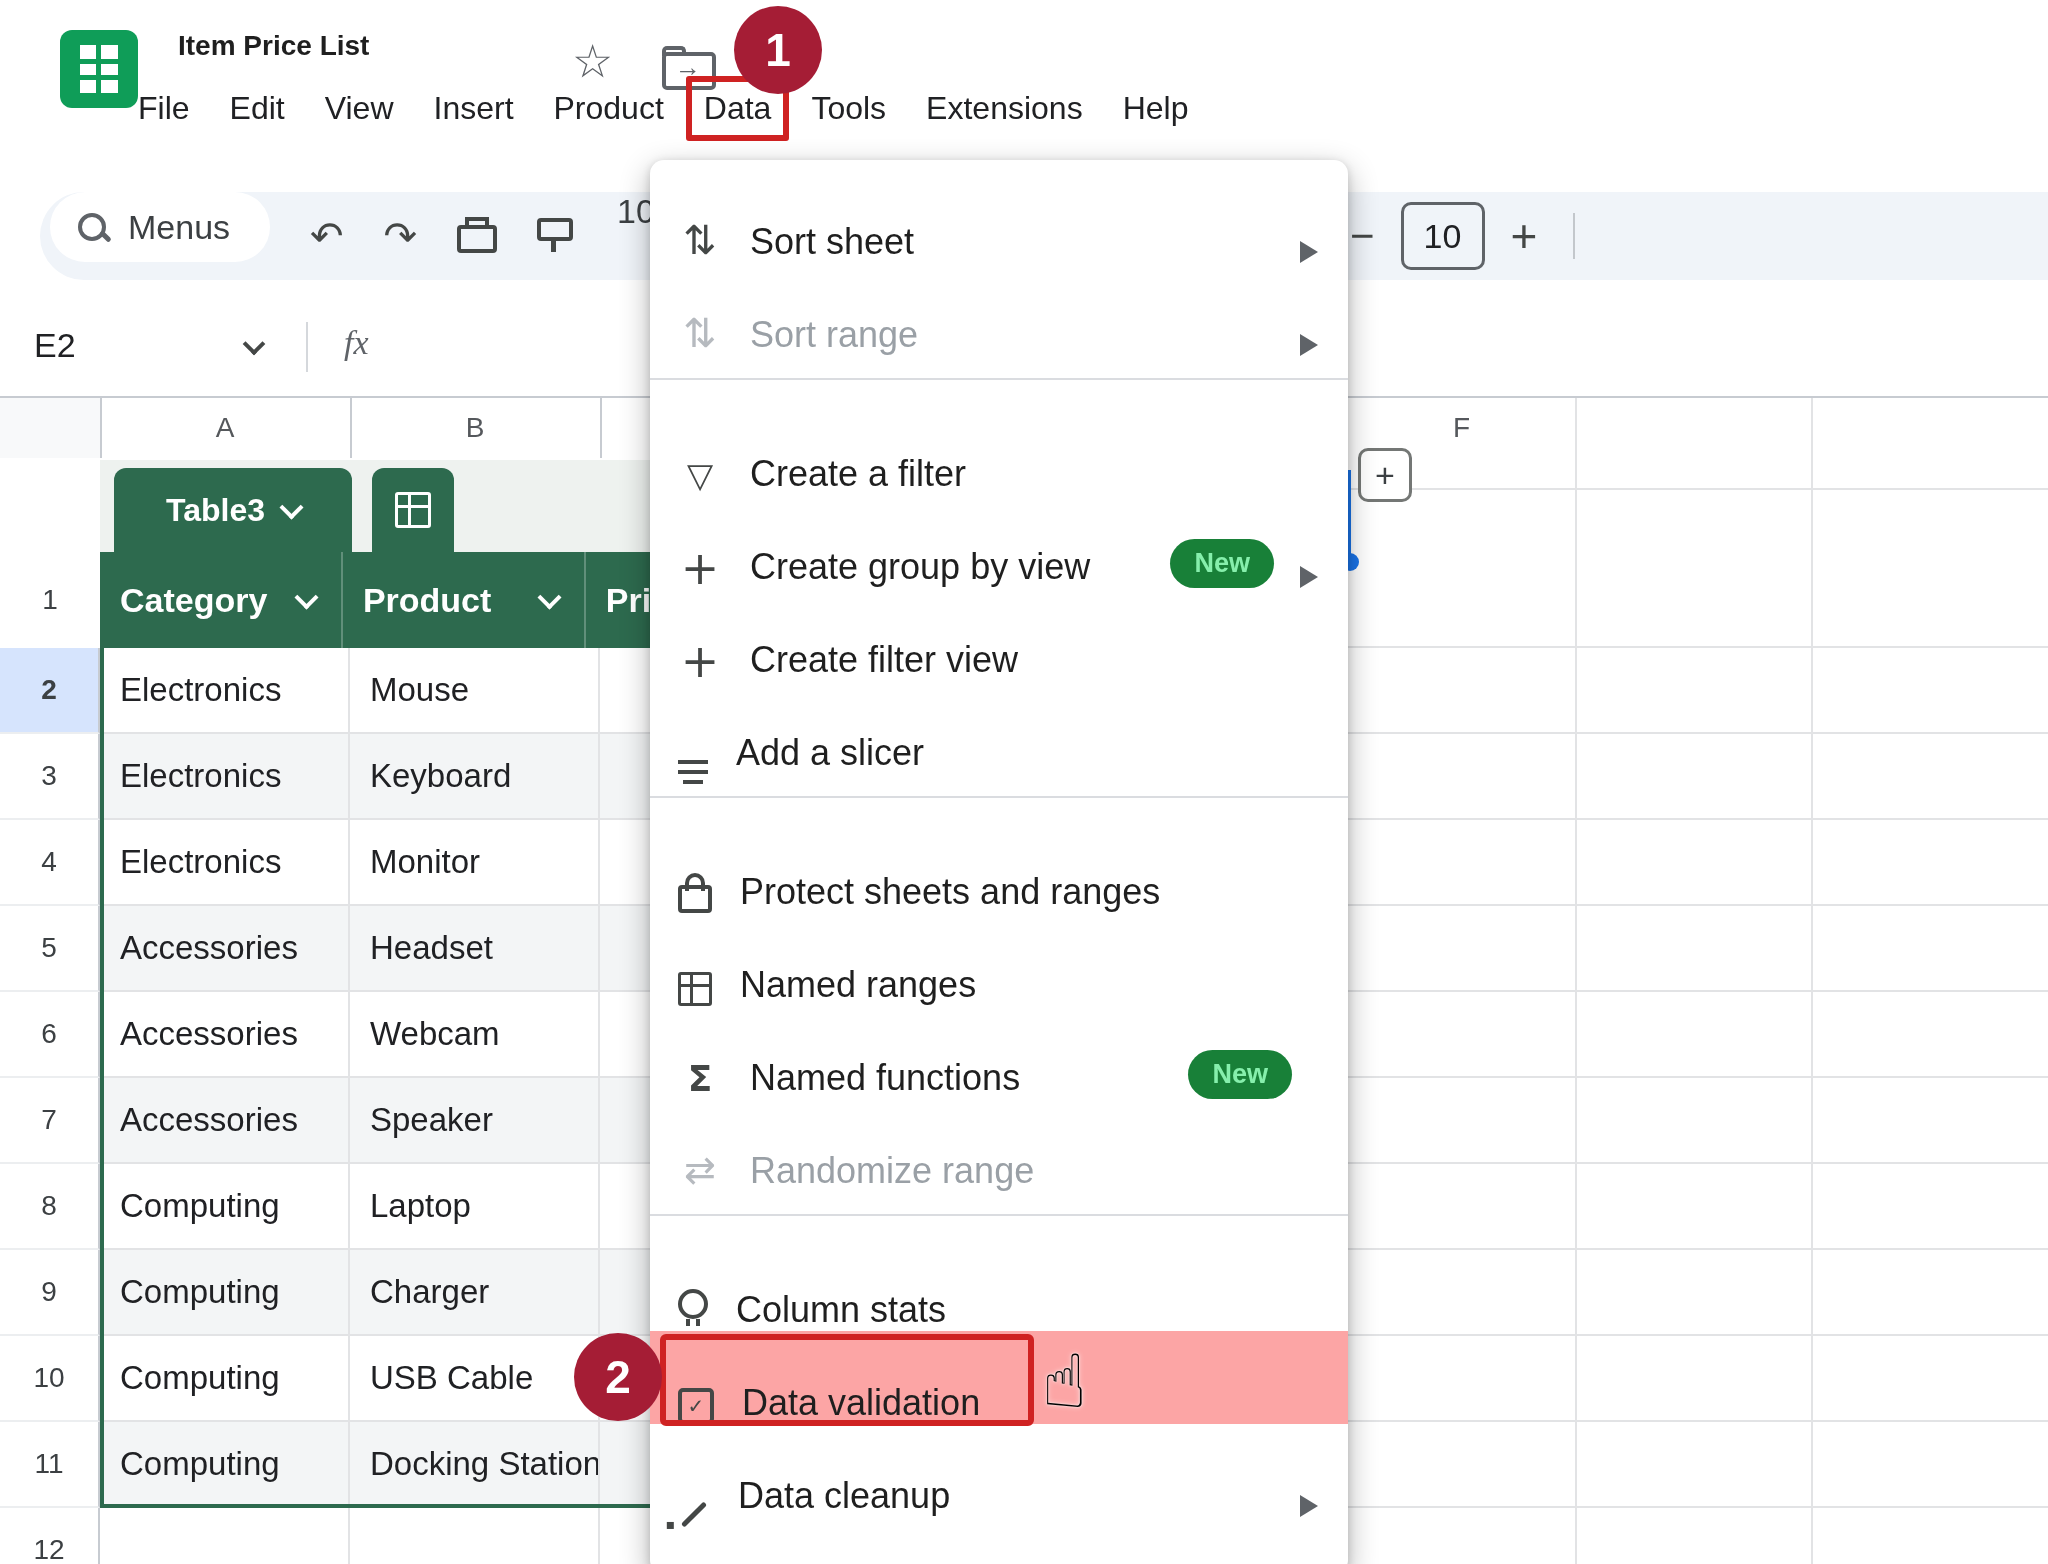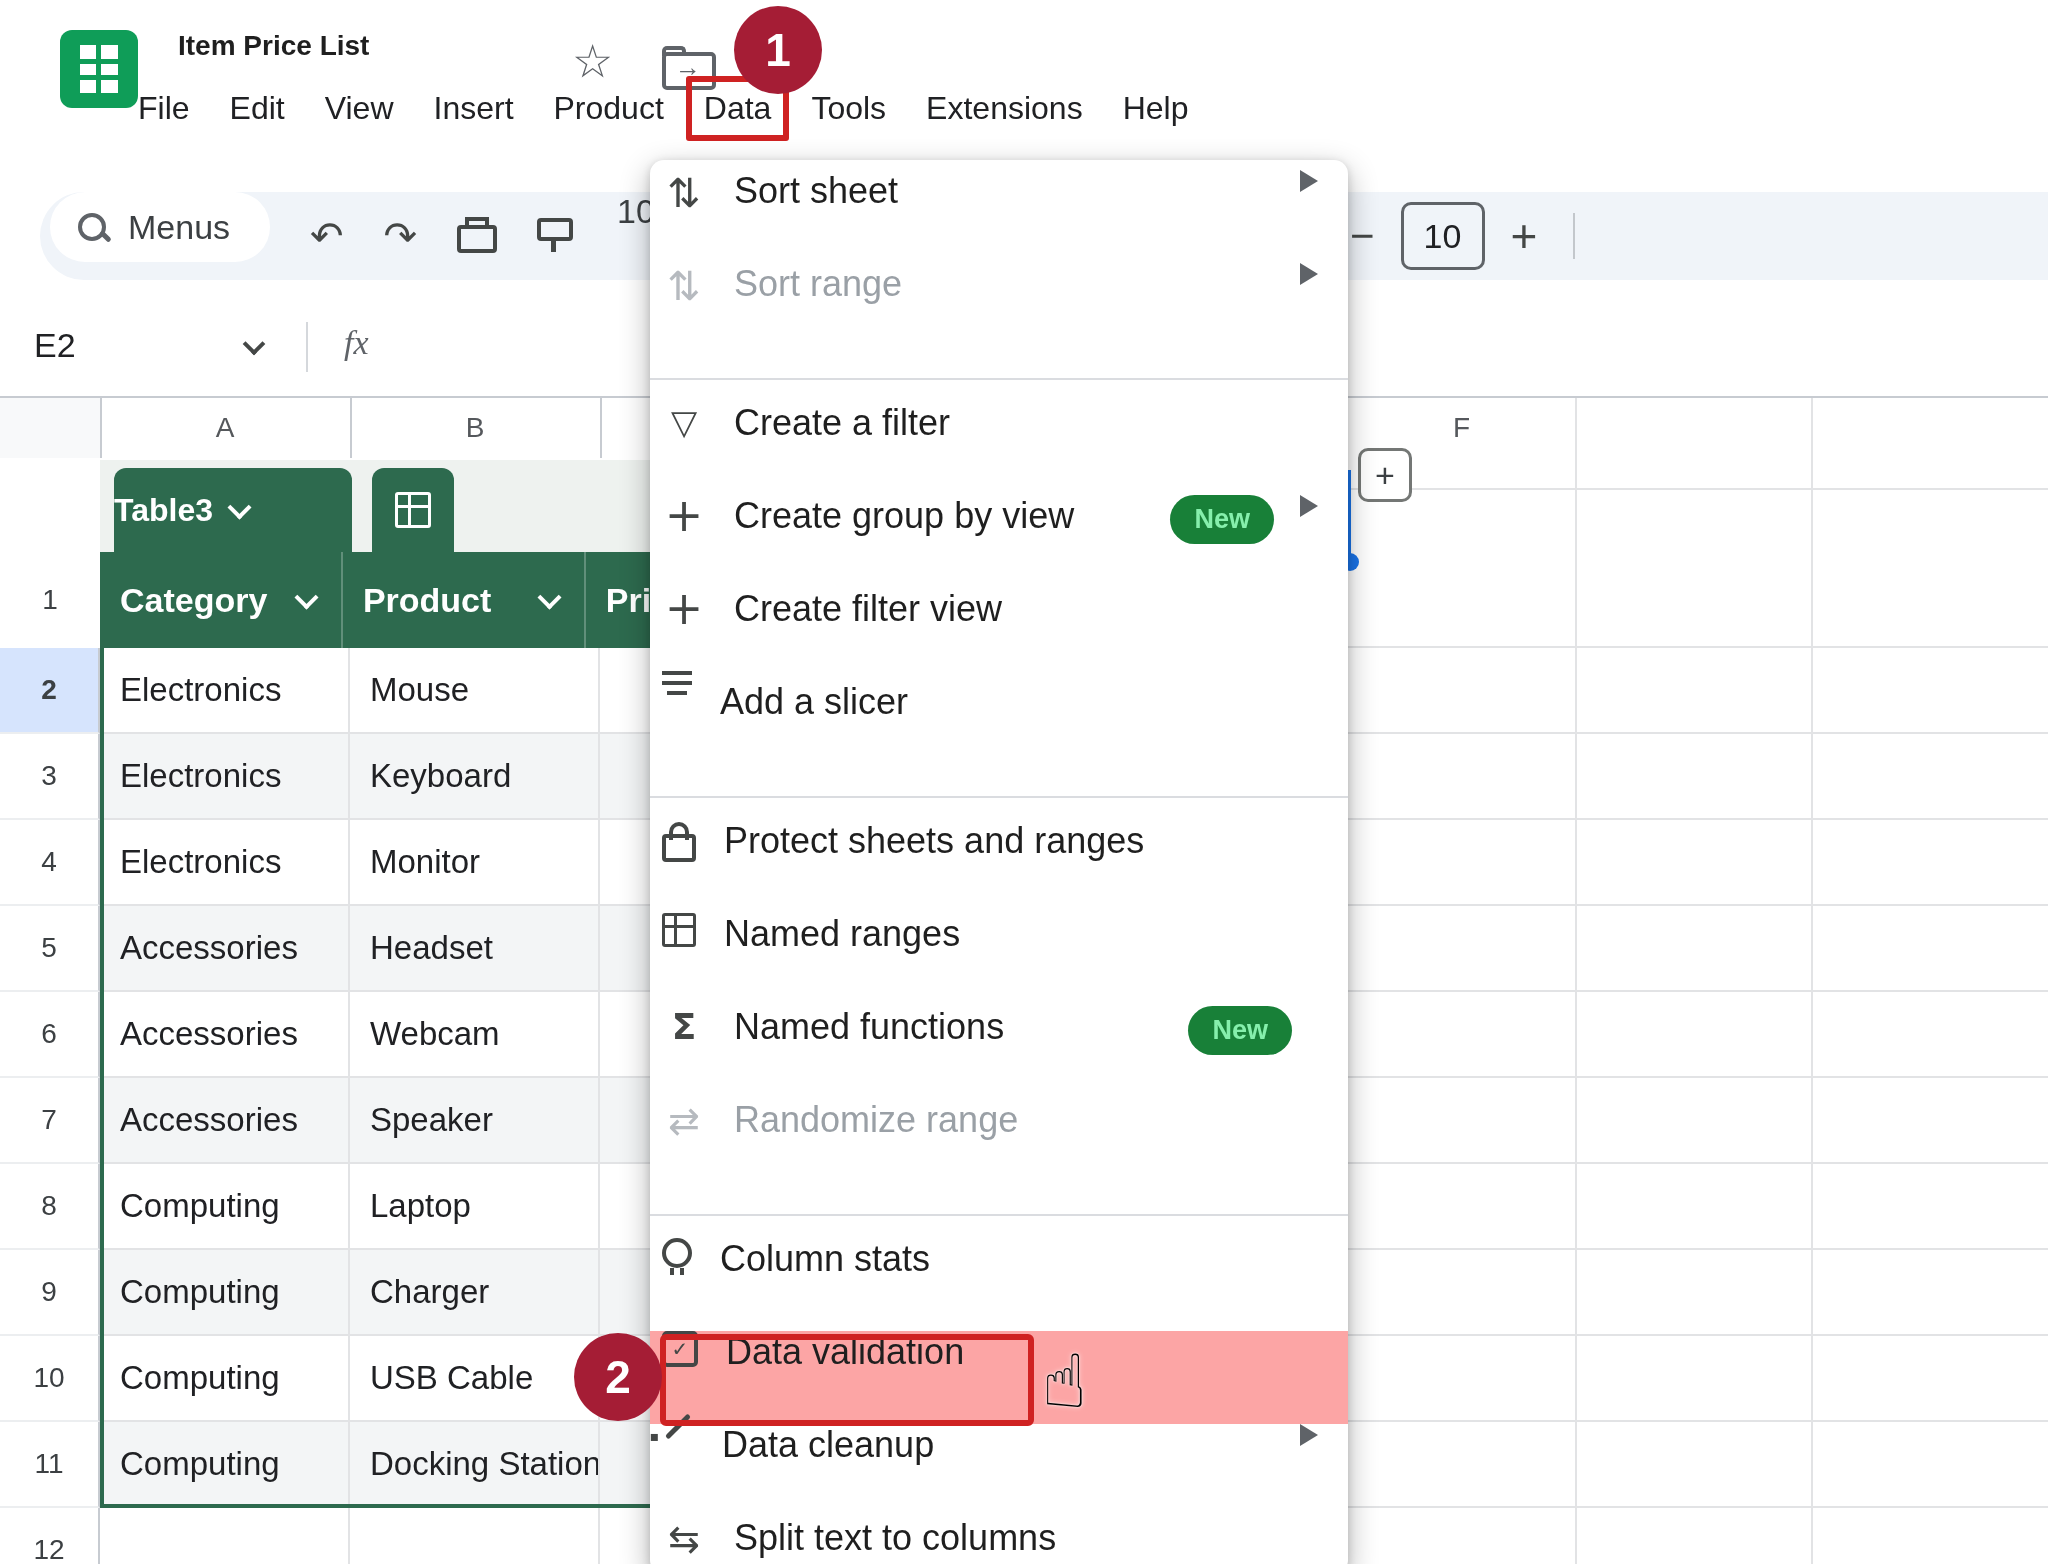--- a/index.html
+++ b/index.html
@@ -66,21 +66,21 @@
   .col-corner{position:absolute;left:0;top:0;width:100px;height:60px;border-right:2px solid #c7cbd1;background:#f8f9fa}
   .col-cell{position:absolute;top:0;height:60px;border-right:2px solid #c7cbd1;display:flex;
     align-items:center;justify-content:center;font-size:28px;color:#55585c}
   .col-a{left:100px;width:250px}.col-b{left:350px;width:250px}.col-c{left:600px;width:50px}
   .col-f{left:1348px;width:227px}
 
   
   .gutter-band{left:0;top:460px;width:100px;height:92px;border-right:2px solid #c7cbd1;background:#fff}
   .chip-band{left:100px;top:460px;width:550px;height:92px;background:#eef2ef}
   .table-chip{position:absolute;left:14px;top:8px;height:84px;width:238px;background:#2d6a4e;color:#fff;
-    border-radius:12px 12px 0 0;display:flex;align-items:center;gap:18px;
+    border-radius:12px 12px 0 0;display:flex;align-items:center;justify-content:center;gap:18px;
     font-size:32px;font-weight:600}
   .chip-chev{width:13px;height:13px;border-right:4px solid #fff;border-bottom:4px solid #fff;
     transform:rotate(45deg);margin-top:-6px}
   .table-menu-btn{position:absolute;left:272px;top:8px;width:82px;height:84px;background:#2d6a4e;
     border-radius:12px 12px 0 0;display:flex;align-items:center;justify-content:center}
   .table-grid-icon{width:30px;height:30px;border:3px solid #fff;border-radius:3px;
     background-image:linear-gradient(#fff,#fff),linear-gradient(#fff,#fff);
     background-size:3px 100%,100% 3px;background-position:10px 0,0 10px;background-repeat:no-repeat}
 
   
@@ -117,21 +117,21 @@
   .vl1{left:1575px}.vl2{left:1811px}
   .add-col-btn{left:1358px;top:448px;width:48px;height:48px;border:3px solid #747775;border-radius:10px;
     background:#fff;display:flex;align-items:center;justify-content:center;z-index:6}
   .add-col-btn::before{content:"+";font-size:34px;color:#3c4043}
   .sel-line{left:1346px;top:470px;width:5px;height:92px;background:#1a73e8;z-index:6}
   .sel-dot{left:1341px;top:553px;width:18px;height:18px;border-radius:50%;background:#1a73e8;z-index:6}
 
   
   .data-menu{left:650px;top:160px;width:698px;height:1404px;background:#fff;border-radius:14px;
     box-shadow:0 10px 30px rgba(0,0,0,.3),0 2px 8px rgba(0,0,0,.15);z-index:40;padding-top:10px;box-sizing:content-box}
-  .menu-item{height:93px;display:flex;align-items:flex-start;padding:0 30px 0 12px;position:relative;
+  .menu-item{height:93px;display:flex;align-items:flex-end;padding:0 30px 0 28px;position:relative;
     font-size:36px;color:#1f1f1f}
   .mi-icon{width:44px;display:flex;align-items:center;justify-content:center;margin-right:28px;
     color:#444746;flex:none;font-family:"DejaVu Sans",sans-serif}
   .mi-label{white-space:nowrap}
   .mi-spacer{flex:1}
   .badge{background:#188038;color:#86efac;font-size:27px;font-weight:700;padding:9px 24px;border-radius:999px;
     margin-right:26px;flex:none}
   .submenu-arrow{width:0;height:0;border-left:18px solid #5f6368;border-top:11px solid transparent;
     border-bottom:11px solid transparent;flex:none}
   .menu-item.disabled{color:#9aa0a6}

